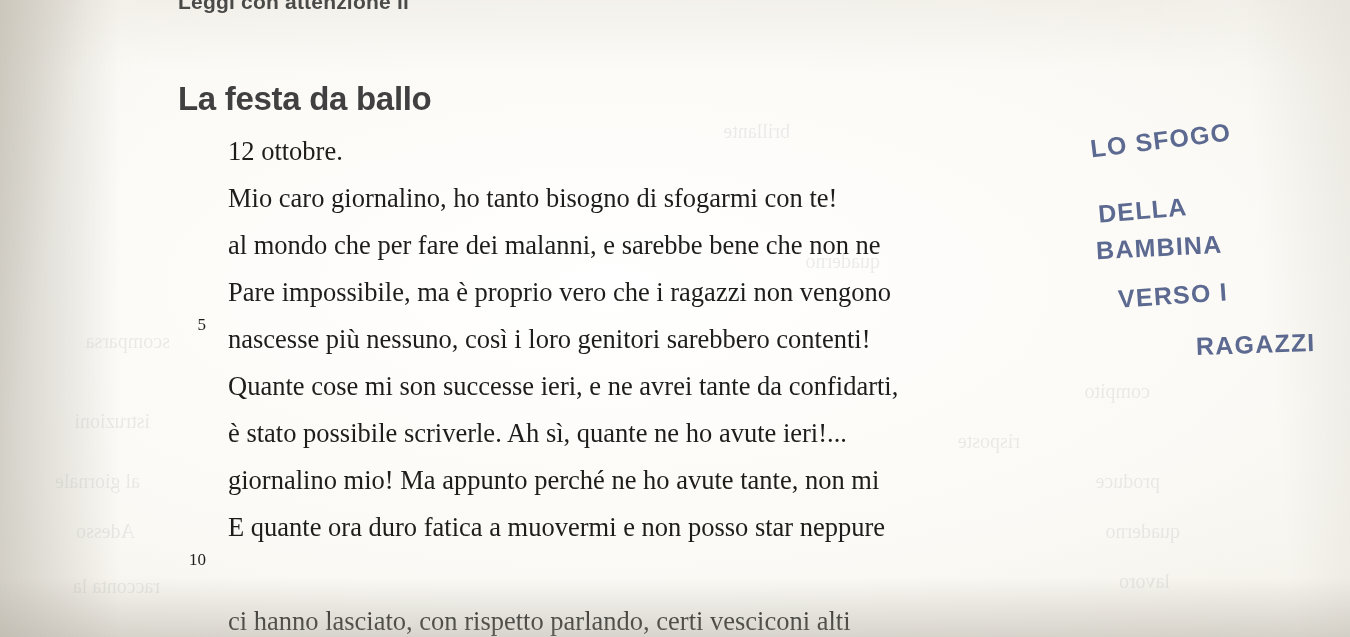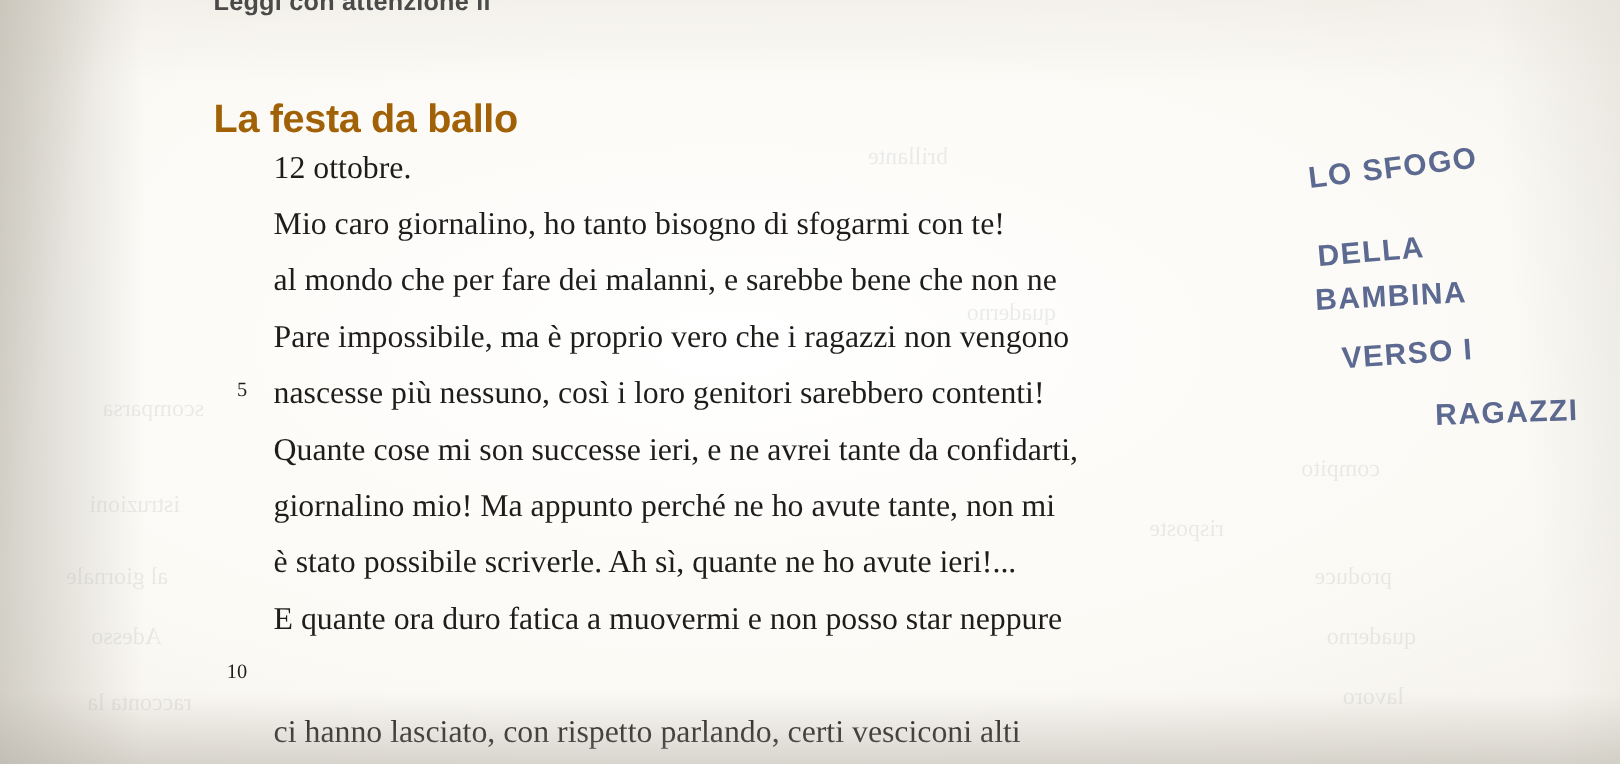--- a/index.html
+++ b/index.html
@@ -54,40 +54,40 @@
   }
 
   .title {
     position: absolute;
     left: 178px;
     top: 58px;
     font-family: "Liberation Sans", sans-serif;
     font-weight: 700;
     font-size: 33px;
     letter-spacing: -0.3px;
-    color: #a16207;
+    color: #404040;
   }
 
   .body-text {
     position: absolute;
     left: 176px;
     top: 120px;
     width: 1010px;
   }
   .line {
     position: relative;
     height: 47px;
     font-size: 26.5px;
     color: #1d1d1b;
     white-space: nowrap;
   }
   .line .txt {
     position: absolute;
     left: 52px;
-    top: 4px;
+    top: 16px;
   }
   .line.first .txt { left: 52px; }
   .line .lineno {
     position: absolute;
     left: 0;
     top: 7px;
     width: 30px;
     text-align: right;
     font-size: 17px;
     color: #1d1d1b;
@@ -169,25 +169,25 @@
     <div class="line">
       <span class="lineno">5</span>
       <span class="txt">nascesse più nessuno, così i loro genitori sarebbero contenti!</span>
     </div>
     <div class="line">
       <span class="lineno"></span>
       <span class="txt">Quante cose mi son successe ieri, e ne avrei tante da confidarti,</span>
     </div>
     <div class="line">
       <span class="lineno"></span>
+      <span class="txt">è stato possibile scriverle. Ah sì, quante ne ho avute ieri!...</span>
+    </div>
+    <div class="line">
+      <span class="lineno"></span>
       <span class="txt">giornalino mio! Ma appunto perché ne ho avute tante, non mi</span>
-    </div>
-    <div class="line">
-      <span class="lineno"></span>
-      <span class="txt">è stato possibile scriverle. Ah sì, quante ne ho avute ieri!...</span>
     </div>
     <div class="line">
       <span class="lineno"></span>
       <span class="txt">E quante ora duro fatica a muovermi e non posso star neppure</span>
     </div>
     <div class="line">
       <span class="lineno">10</span>
     </div>
     <div class="line">
       <span class="lineno"></span>

